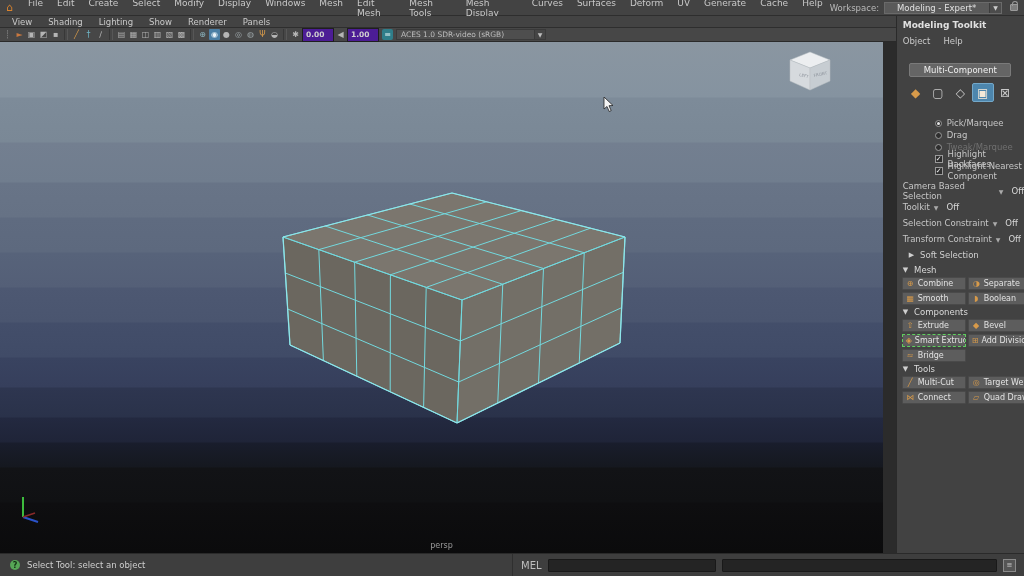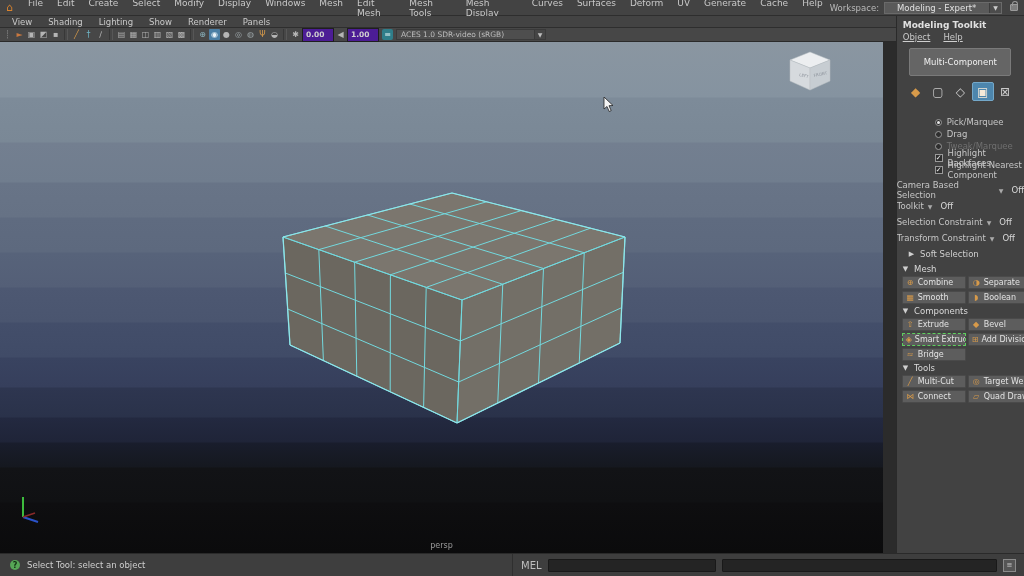--- a/index.html
+++ b/index.html
@@ -60,42 +60,42 @@
   .vp-svg { position:absolute; left:0; top:0; }
   .persp-label { position:absolute; bottom:3px; left:0; right:0; text-align:center;
                  font-size:8px; color:#9b9b9b; }
   .viewcube { position:absolute; right:50px; top:8px; }
   .axis-gizmo { position:absolute; left:12px; bottom:28px; }
   .cursor { position:absolute; left:603px; top:55px; }
 
   
   .rightpanel { width:140px; background:#424242; font-size:8.5px; overflow:hidden; }
   .tk-title { padding:4px 0 2px 6px; font-size:9px; color:#e0e0e0; font-weight:bold; }
-  .tk-menus { display:flex; padding-left:6px; height:14px; align-items:flex-start;text-decoration:underline; }
+  .tk-menus { display:flex; padding-left:6px; height:14px; align-items:flex-end; }
   .tk-menus .menu-item { padding:0 7px 0 0; margin-right:6px; }
-  .mc-button { margin:2px auto 4px auto; width:102px; height:28px; background:#656565;
+  .mc-button { margin:17px auto 4px auto; width:102px; height:14px; background:#656565;
                border:1px solid #7a7a7a; border-radius:2px; color:#f0f0f0; font-size:8.5px;
                display:flex; align-items:center; justify-content:center; }
   .modes { display:flex; justify-content:space-between; padding:2px 8px 0 8px; }
   .mode { width:22px; height:19px; display:flex; align-items:center; justify-content:center;
           font-size:12px; color:#c9c9c9; border-radius:2px; }
   .mode.sel { background:#4d86ad; border:1px solid #74a8c9; color:#f4e9d8; }
   .mode.orange { color:#d79a4a; }
 
   .tk-options { margin-top:15px;margin-left:28px; }
   .opt-row { display:flex; align-items:center; height:12px; padding-left:10px; gap:5px; color:#c6c6c6; }
   .opt-row.disabled { color:#6f6f6f; }
   .radio { width:7px; height:7px; border:1px solid #999; border-radius:50%; position:relative; background:#2e2e2e; }
   .radio.on:before { content:""; position:absolute; left:1px; top:1px; width:3px; height:3px;
                      border-radius:50%; background:#e8e8e8; }
   .checkbox { width:8px; height:8px; border:1px solid #9a9a9a; background:#2e2e2e;
               color:#eee; font-size:7px; line-height:7px; text-align:center; }
 
   .tk-drops { margin-top:6px; }
-  .drop-row { display:flex; align-items:center; height:16px; gap:4px; color:#c6c6c6; }
+  .drop-row { display:flex; align-items:center; height:16px; padding-left:6px; gap:4px; color:#c6c6c6; }
   .drop-caret { font-size:6px; color:#aaa; }
   .drop-value { margin-left:4px; color:#d8d8d8; }
 
   .soft-row { display:flex; align-items:center; height:16px; padding-left:12px; gap:6px; color:#cfcfcf; }
   .tri { font-size:7px; color:#cfcfcf; }
 
   .tk-section-header { display:flex; align-items:center; height:14px; padding-left:6px; gap:6px;
                        color:#dadada; }
   .tk-grid { display:grid; grid-template-columns:64px 64px; gap:2px; padding-left:5px; }
   .tk-btn { height:13px; background:#5d5d5d; border:1px solid #4a4a4a; border-radius:1px;

